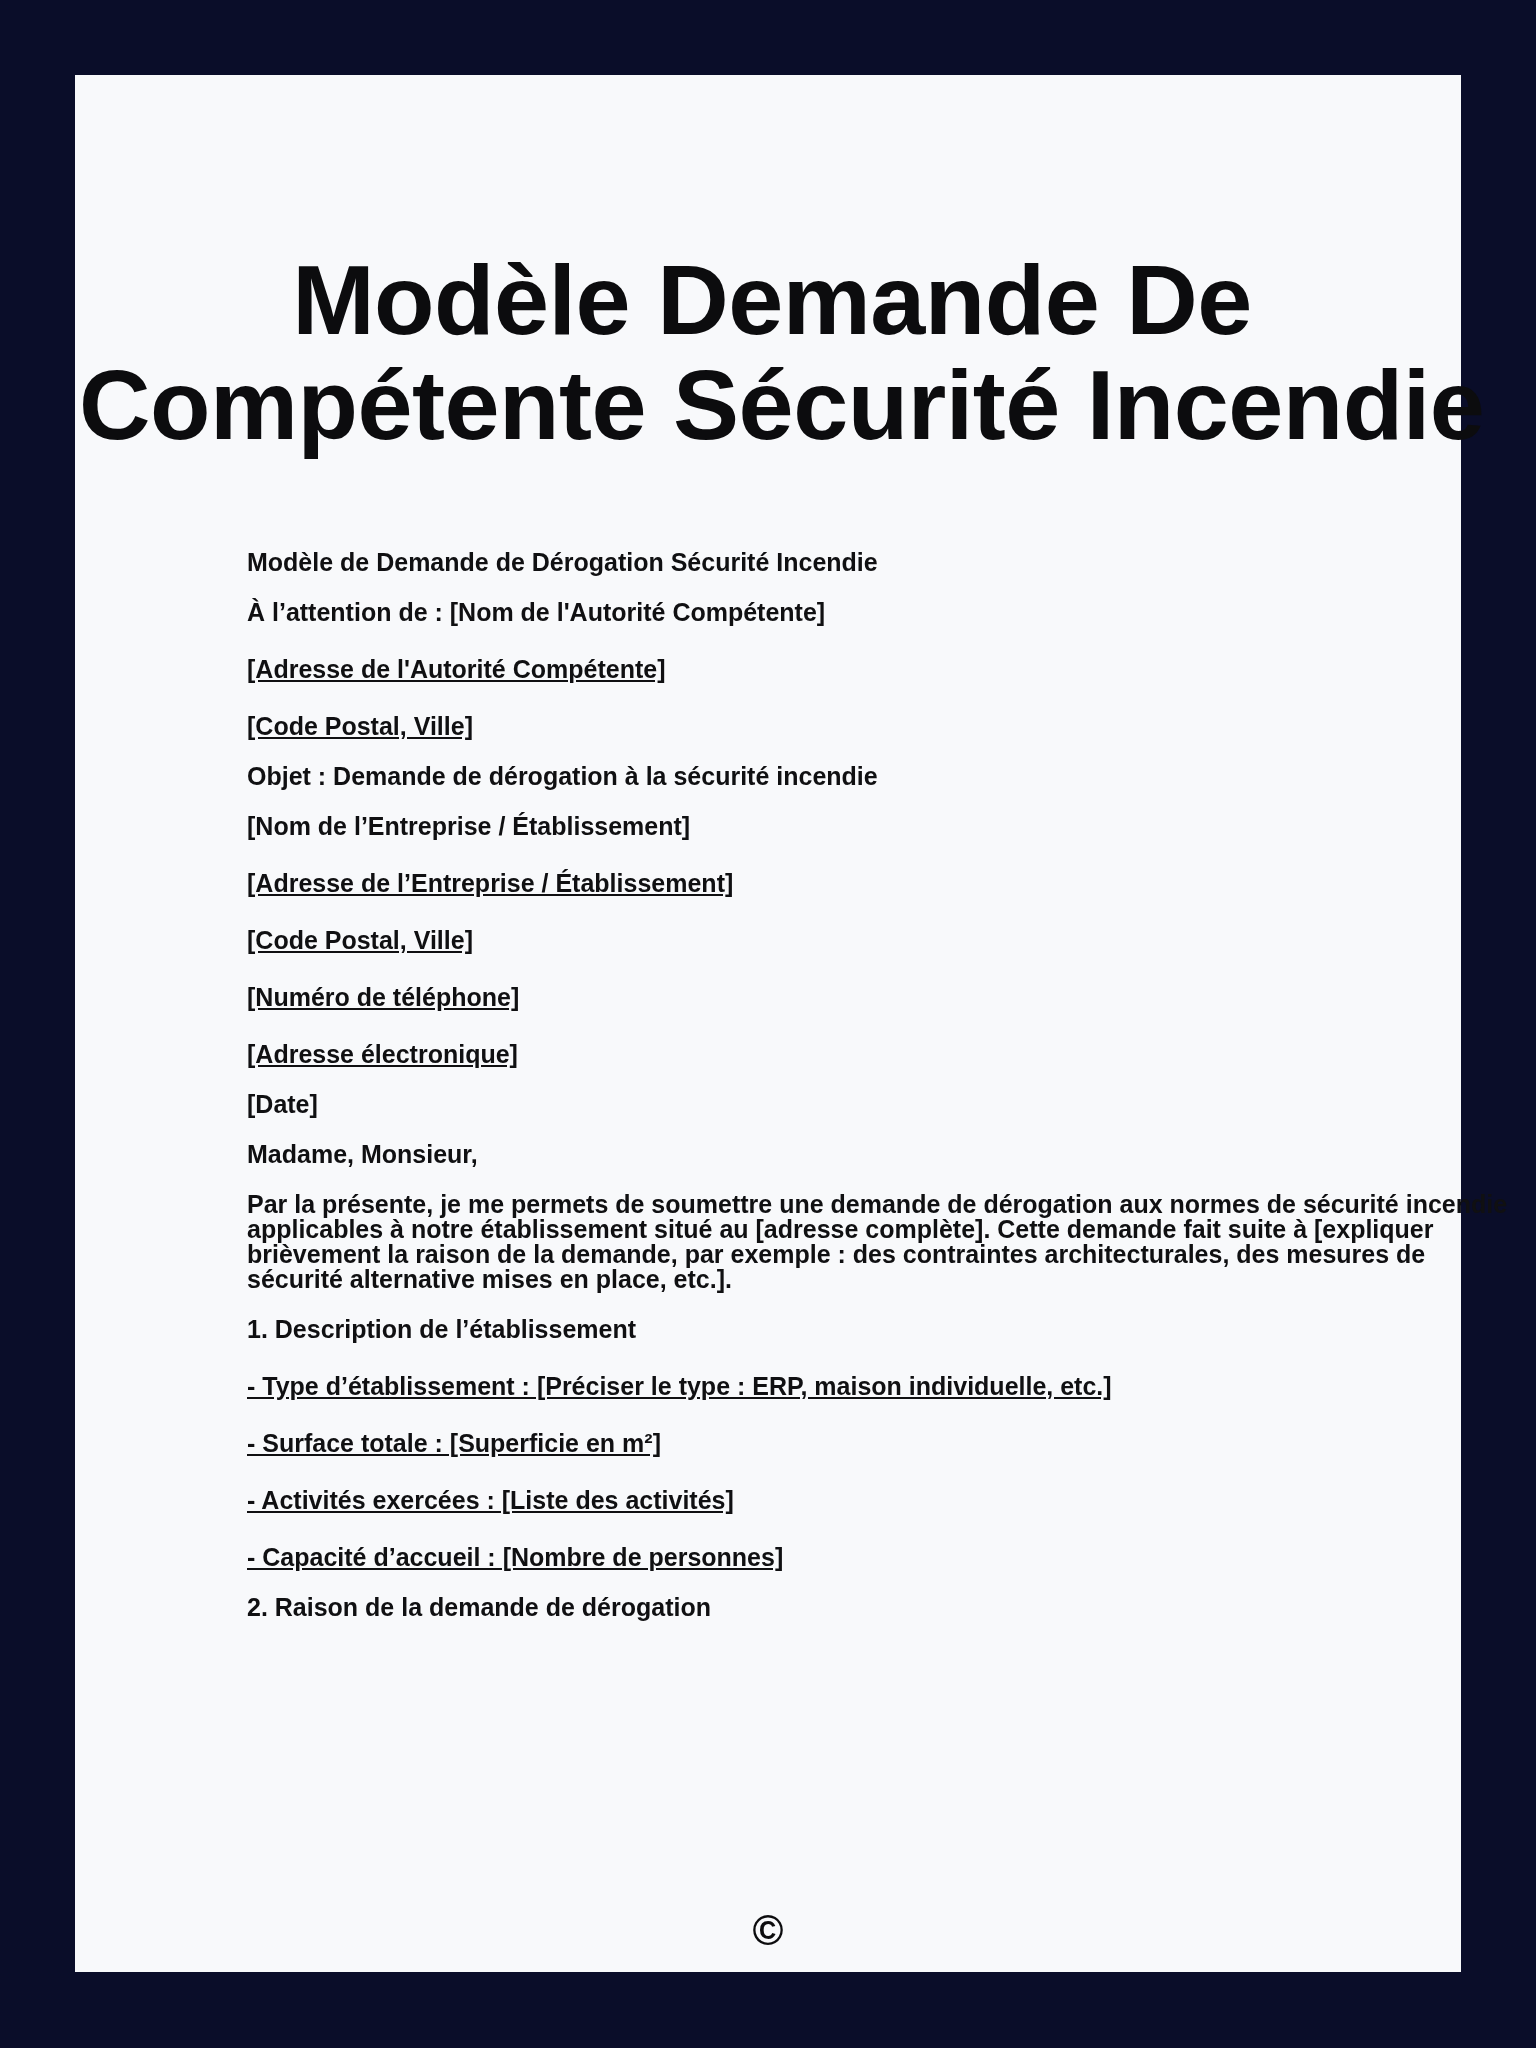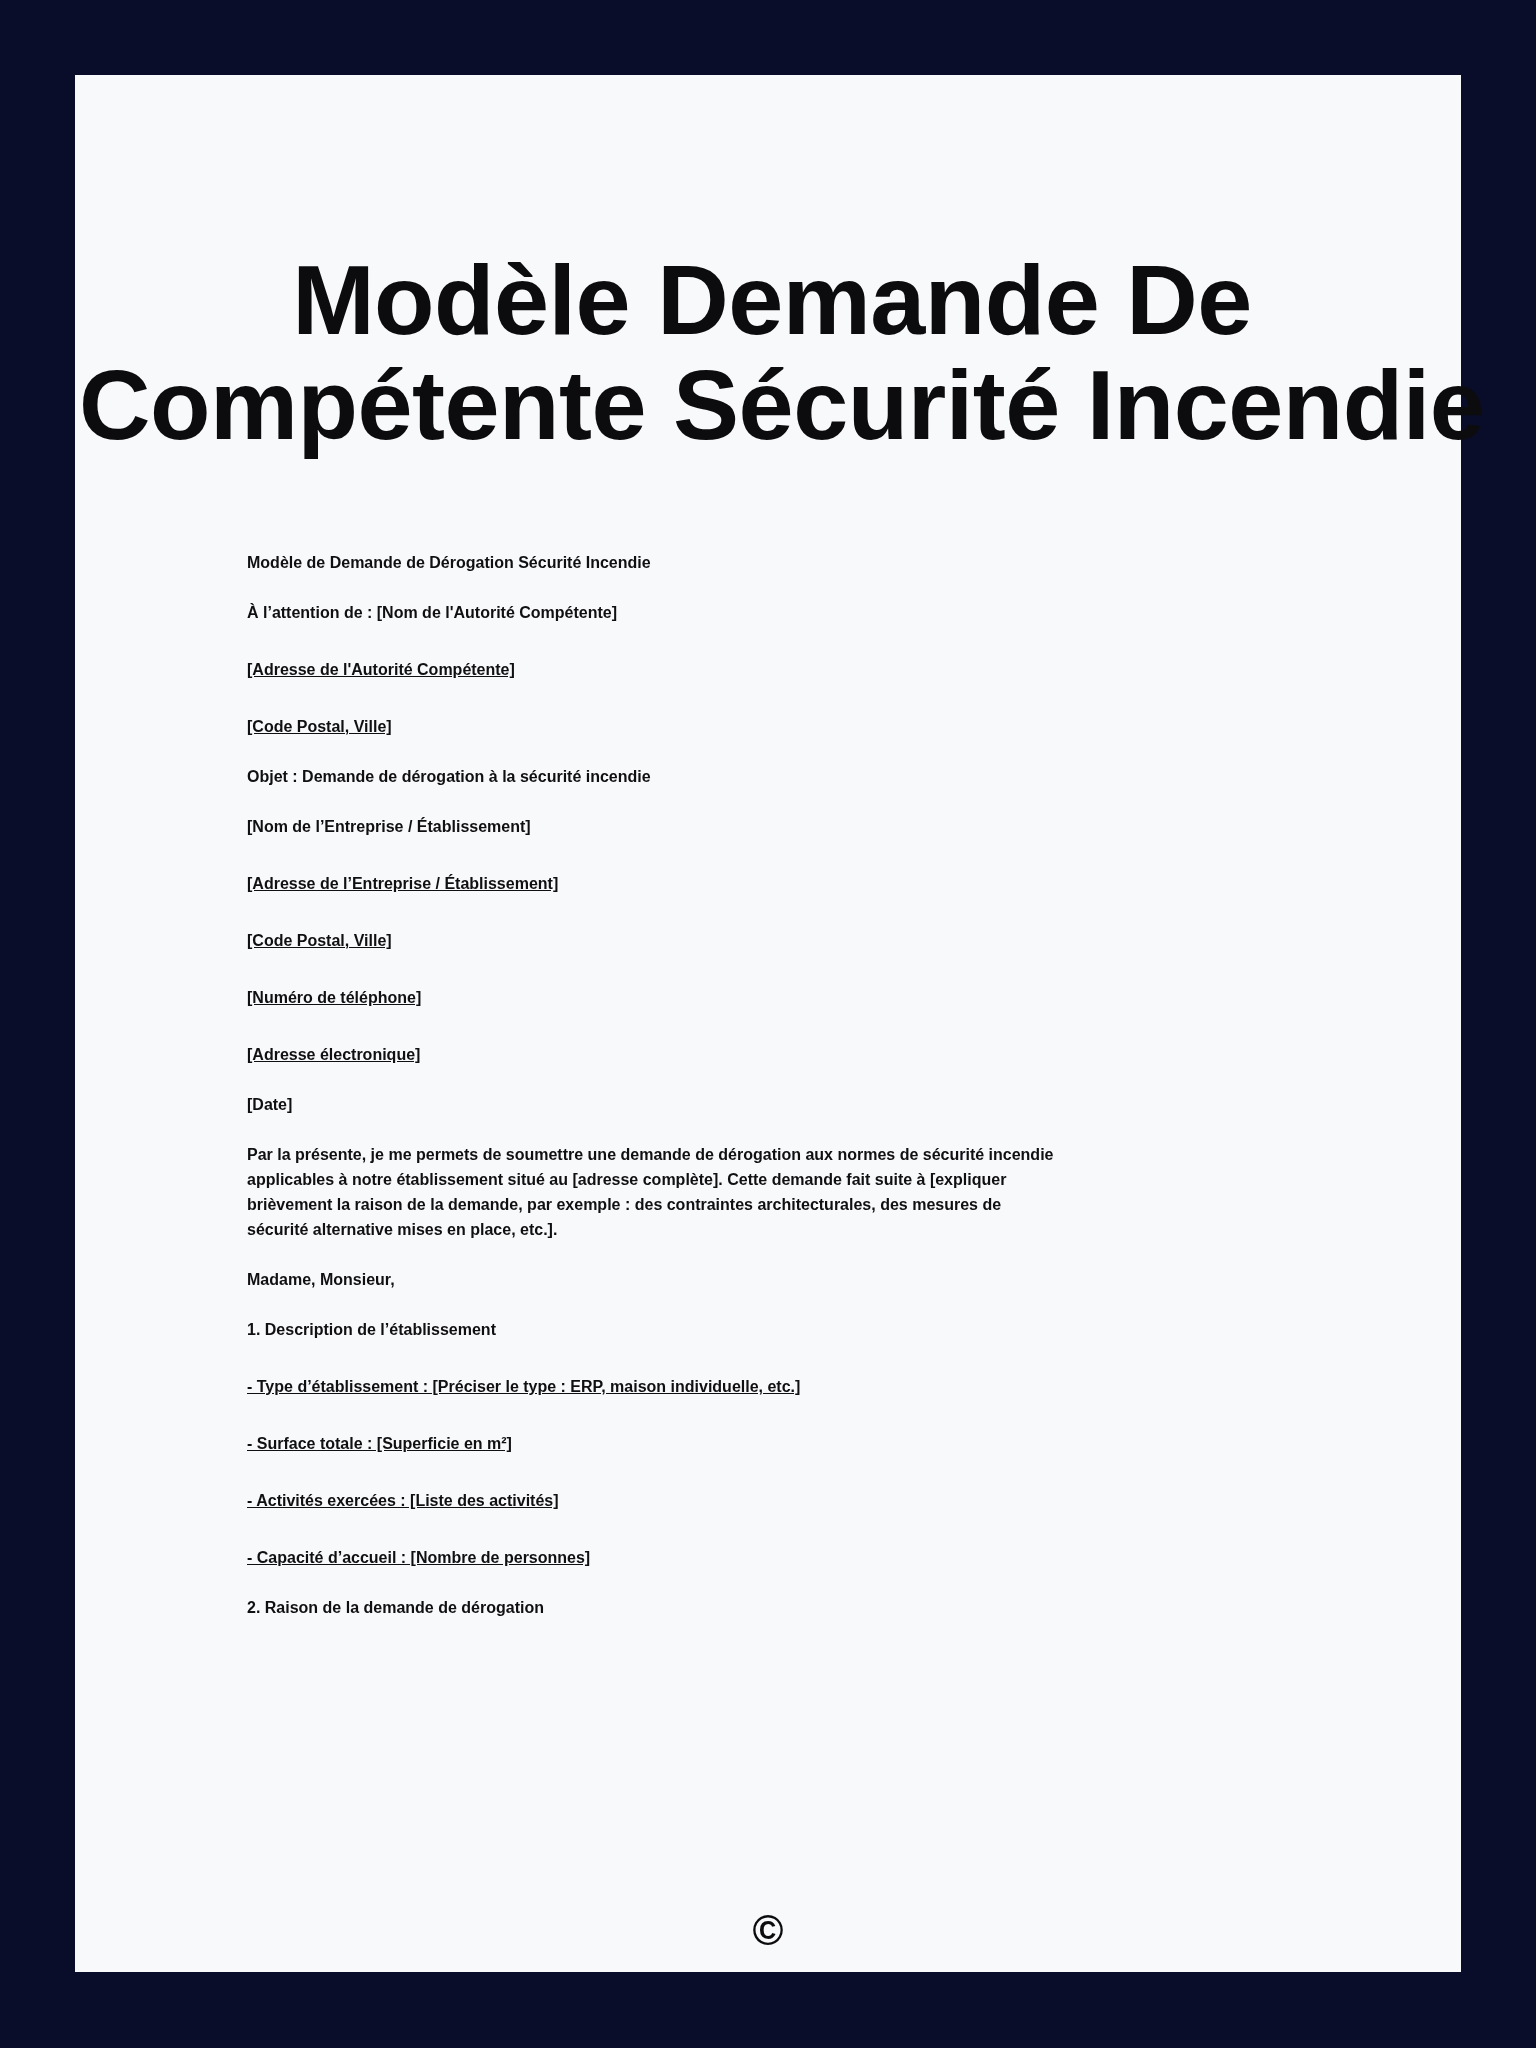--- a/index.html
+++ b/index.html
@@ -36,21 +36,21 @@
     letter-spacing: -0.5px;
   }
   .doc-title .tline {
     white-space: nowrap;
   }
   .doc-body {
     position: absolute;
     top: 475px;
     left: 172px;
     width: 1040px;
-    font-size: 16px;
+    font-size: 25px;
     line-height: 25px;
     font-weight: 700;
     color: #101012;
   }
   .doc-body p {
     margin: 0 0 25px 0;
     white-space: nowrap;
   }
   .doc-body p.lg {
     margin-top: 32px;
@@ -88,28 +88,28 @@
       <p>À l’attention de : [Nom de l'Autorité Compétente]</p>
       <p class="lg">[Adresse de l'Autorité Compétente]</p>
       <p class="lg">[Code Postal, Ville]</p>
       <p>Objet : Demande de dérogation à la sécurité incendie</p>
       <p>[Nom de l’Entreprise / Établissement]</p>
       <p class="lg">[Adresse de l’Entreprise / Établissement]</p>
       <p class="lg">[Code Postal, Ville]</p>
       <p class="lg">[Numéro de téléphone]</p>
       <p class="lg">[Adresse électronique]</p>
       <p>[Date]</p>
+      <p>Madame, Monsieur,</p>
+
       <p>
         <span class="pline">Par la présente, je me permets de soumettre une demande de dérogation aux normes de sécurité incendie</span><br>
         <span class="pline">applicables à notre établissement situé au [adresse complète]. Cette demande fait suite à [expliquer</span><br>
         <span class="pline">brièvement la raison de la demande, par exemple : des contraintes architecturales, des mesures de</span><br>
         <span class="pline">sécurité alternative mises en place, etc.].</span>
       </p>
-
-      <p>Madame, Monsieur,</p>
 
       <p>1. Description de l’établissement</p>
       <p class="lg">- Type d’établissement : [Préciser le type : ERP, maison individuelle, etc.]</p>
       <p class="lg">- Surface totale : [Superficie en m²]</p>
       <p class="lg">- Activités exercées : [Liste des activités]</p>
       <p class="lg">- Capacité d’accueil : [Nombre de personnes]</p>
       <p>2. Raison de la demande de dérogation</p>
     </div>
 
     <div class="copyright">©</div>

